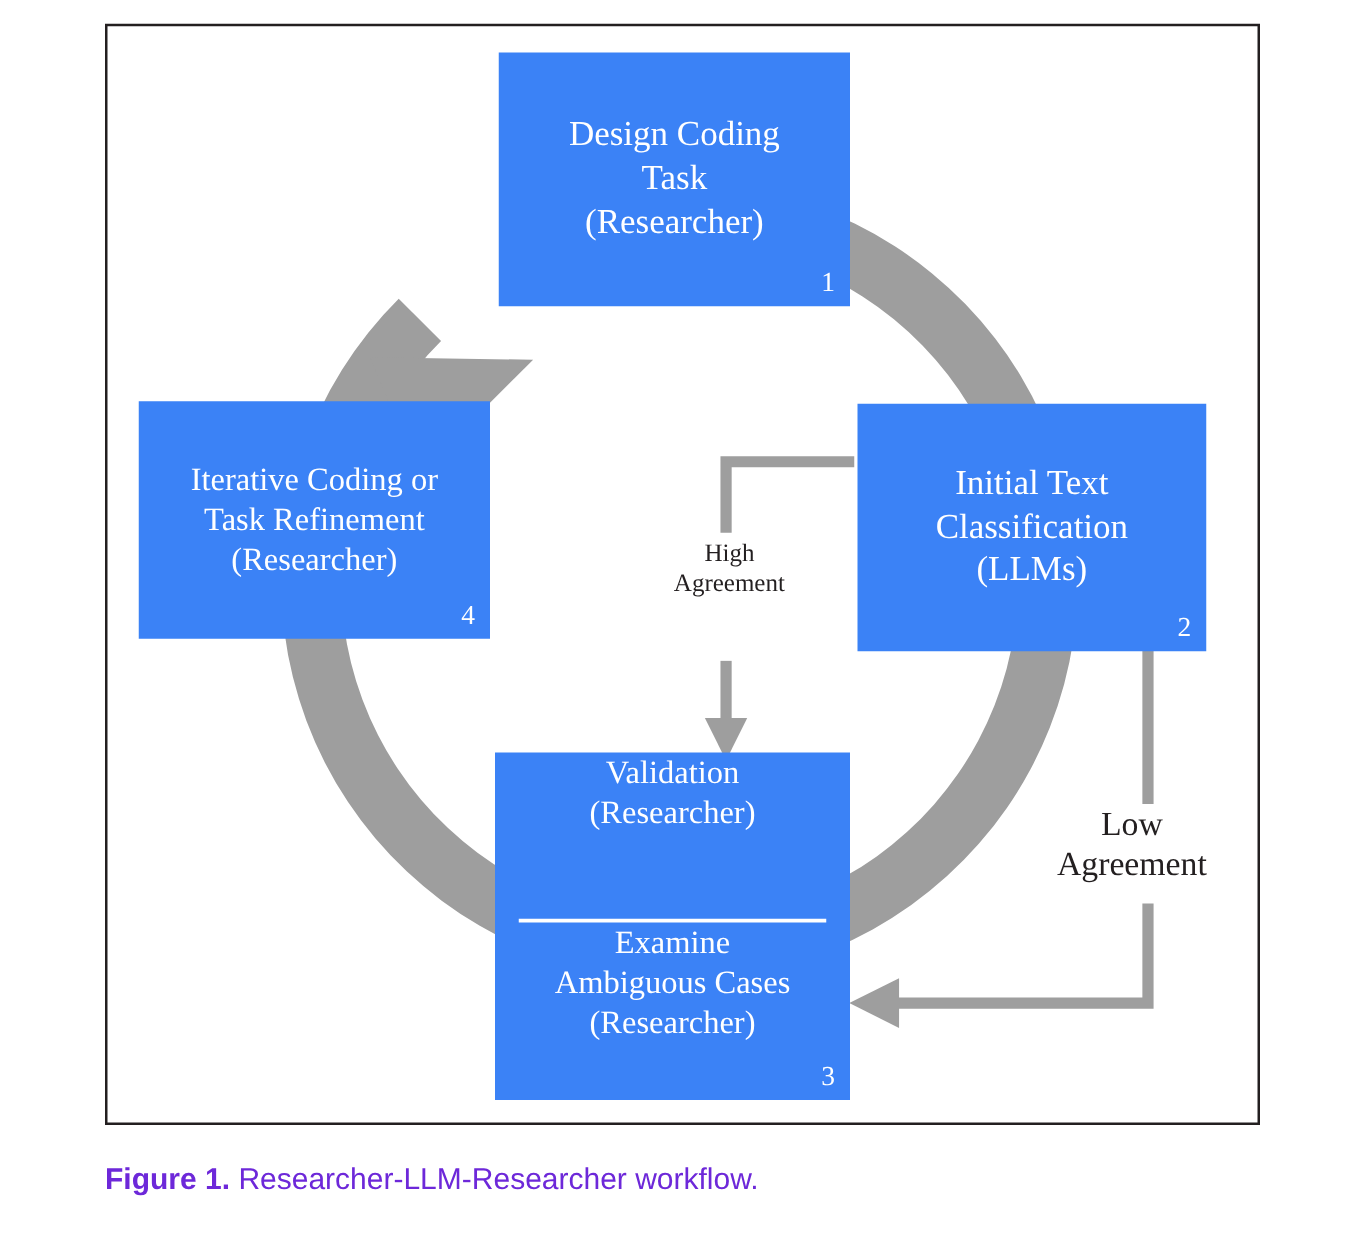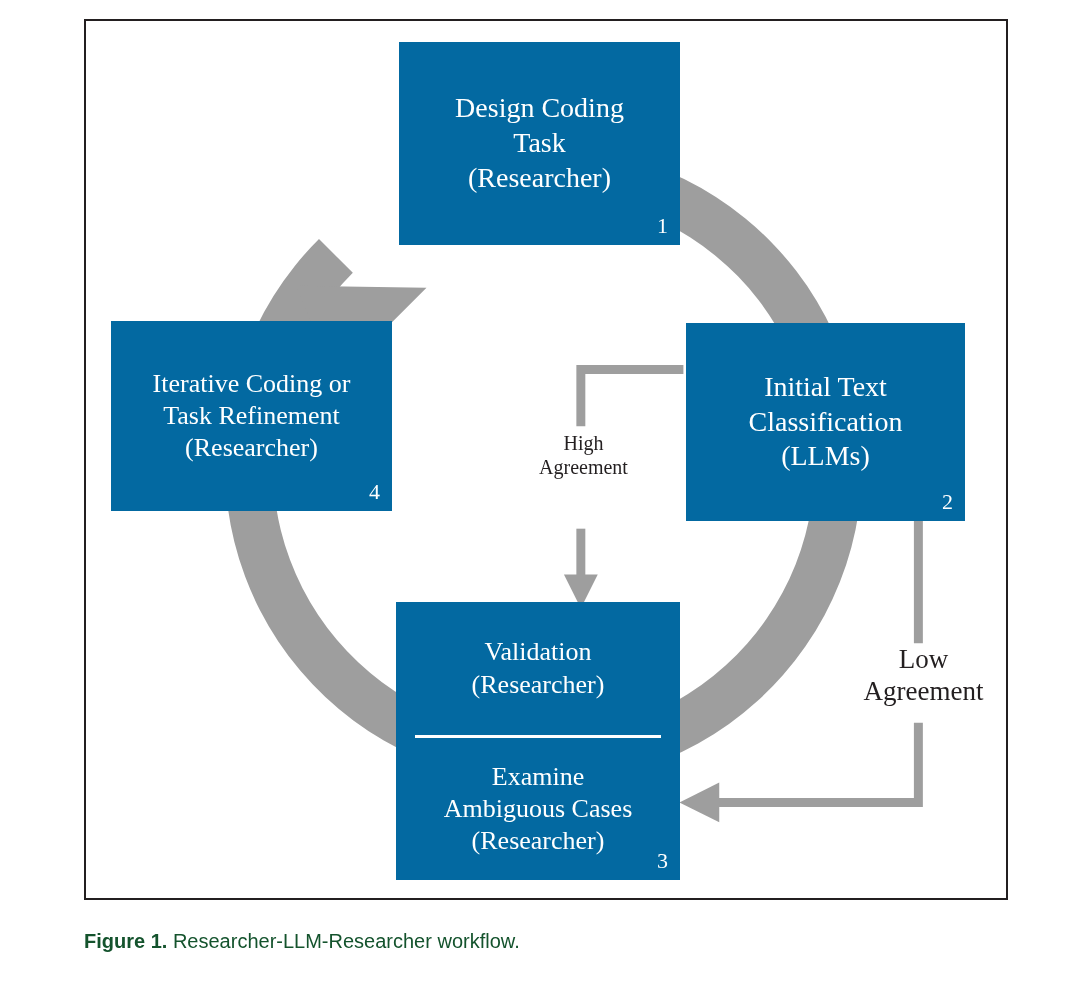--- a/index.html
+++ b/index.html
@@ -29,21 +29,21 @@
   #diagram-canvas {
     position: absolute;
     left: 0;
     top: 0;
     width: 100%;
     height: 100%;
   }
 
   .node-box {
     position: absolute;
-    background: #0369a1;
+    background: #3b82f6;
     color: #ffffff;
     box-sizing: border-box;
     display: flex;
     flex-direction: column;
     align-items: center;
     justify-content: center;
     text-align: center;
     font-family: "Liberation Serif", serif;
     line-height: 1.24;
     z-index: 5;
@@ -97,21 +97,21 @@
     width: 284px;  
     height: 278px; 
     font-size: 26px;
     justify-content: flex-start;
     padding-top: 0;
   }
 
   .box3-section {
     width: 100%;
     display: flex;
-    align-items: center;
+    align-items: flex-start;
     justify-content: center;
     text-align: center;
   }
   #box3-upper {
     height: 133px;  
   }
   #box3-divider {
     width: 246px;
     height: 3px;
     background: #ffffff;
@@ -120,22 +120,22 @@
   #box3-lower {
     height: 142px;
   }
 
   #figure-caption {
     position: absolute;
     left: 84px;
     top: 930px;
     width: 940px;
     font-family: "Liberation Sans", sans-serif;
-    font-size: 20px;
-    color: #14532d;
+    font-size: 24px;
+    color: #6d28d9;
     white-space: nowrap;
   }
   #caption-label {
     font-weight: bold;
   }
   #caption-text {
     font-weight: normal;
   }
 </style>
 </head>
@@ -167,21 +167,21 @@
       <polygon points="636,765 636,805 596,785" fill="#9e9e9e"></polygon>
     </g>
   </svg>
 
   <div style="position:absolute; left:410px; top:410px; width:175px; text-align:center;
               font-family:'Liberation Serif',serif; font-size:20px; color:#231f20; line-height:1.2; z-index:6;">
     <div style="white-space:pre-line;">High
 Agreement</div>
   </div>
 
-  <div style="position:absolute; left:755px; top:622px; width:165px; text-align:center;
+  <div style="position:absolute; left:737px; top:622px; width:165px; text-align:center;
               font-family:'Liberation Serif',serif; font-size:27px; color:#231f20; line-height:1.2; z-index:6;">
     <div style="white-space:pre-line;">Low
 Agreement</div>
   </div>
 
   <div class="node-box" id="box-design-coding-task">
     <div class="node-text">Design Coding
 Task
 (Researcher)</div>
     <div class="node-index">1</div>

